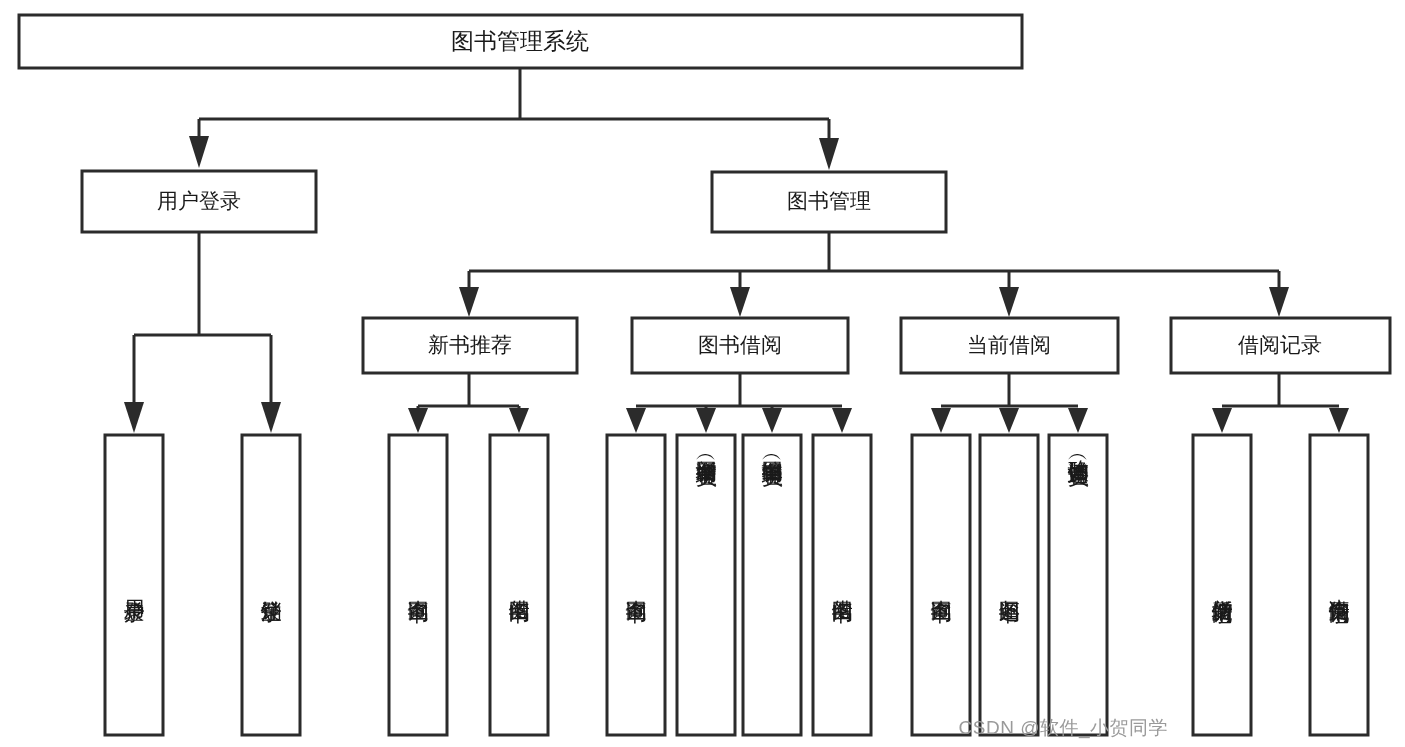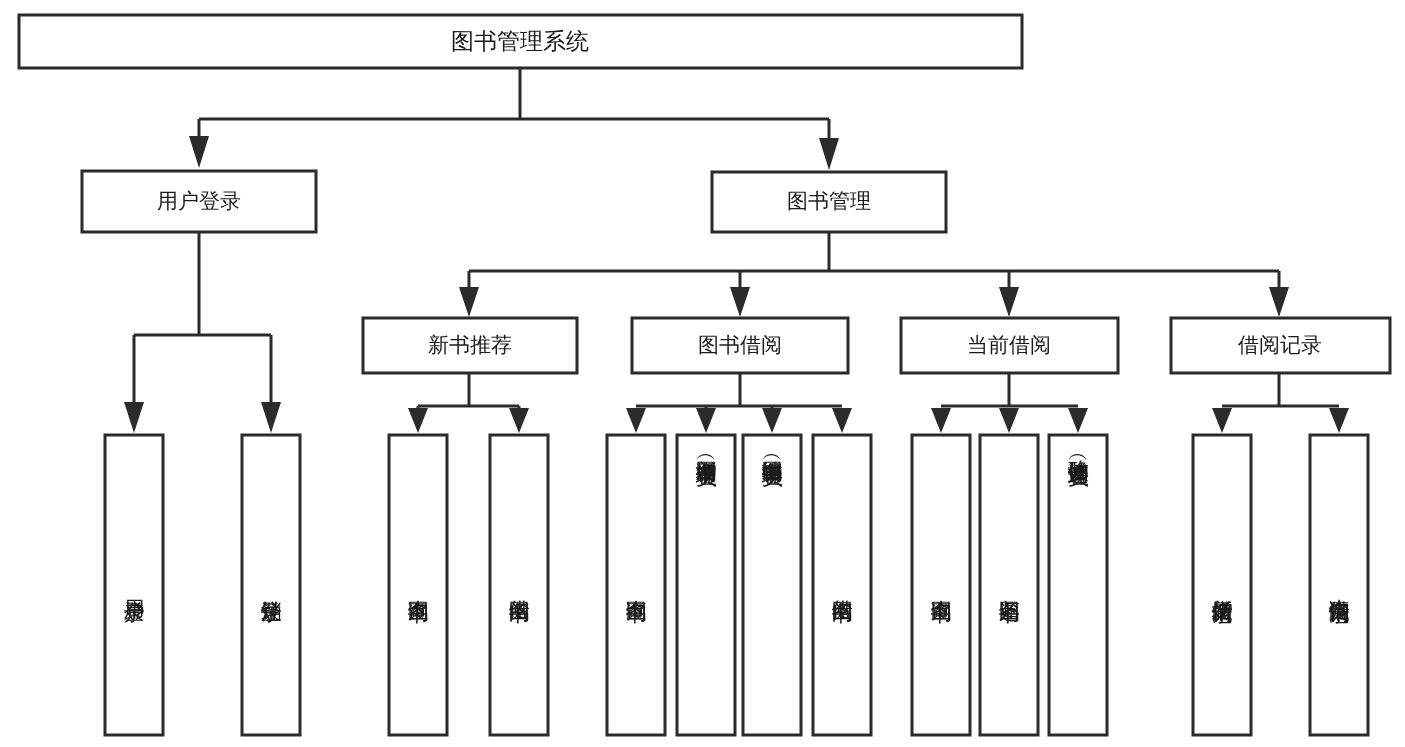--- a/index.html
+++ b/index.html
@@ -229,13 +229,14 @@
     <span class="vert-label" style="margin-top:8px;">确认归还（管理员）</span>
   </div>
 
   <div class="vert-label-wrap" style="left:1193px; top:435px; width:58px; height:300px;">
     <span class="vert-label">新增借阅记录</span>
   </div>
   <div class="vert-label-wrap" style="left:1310px; top:435px; width:58px; height:300px;">
     <span class="vert-label">查询借阅记录</span>
   </div>
 
+  <div id="watermark">CSDN @软件_小贺同学</div>
 </div>
 
 </body></html>

